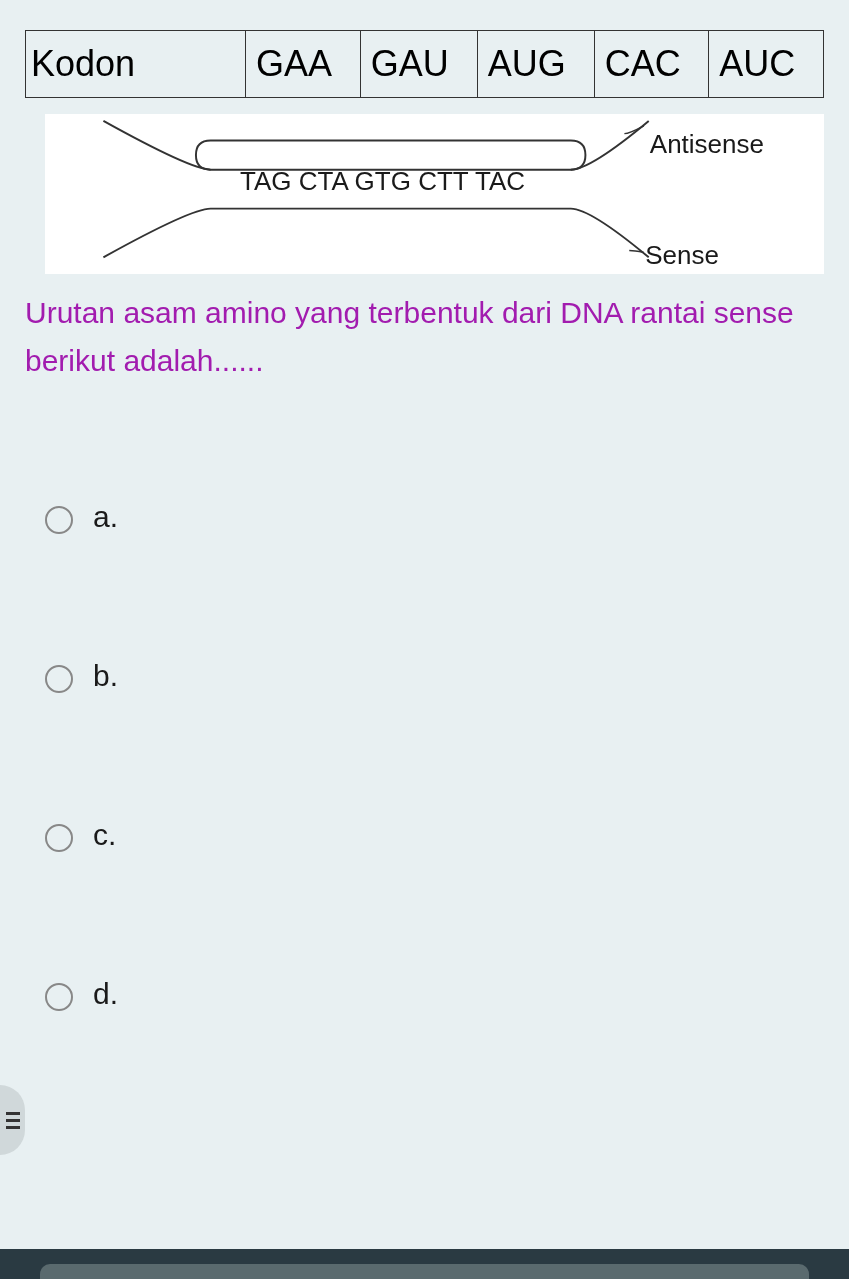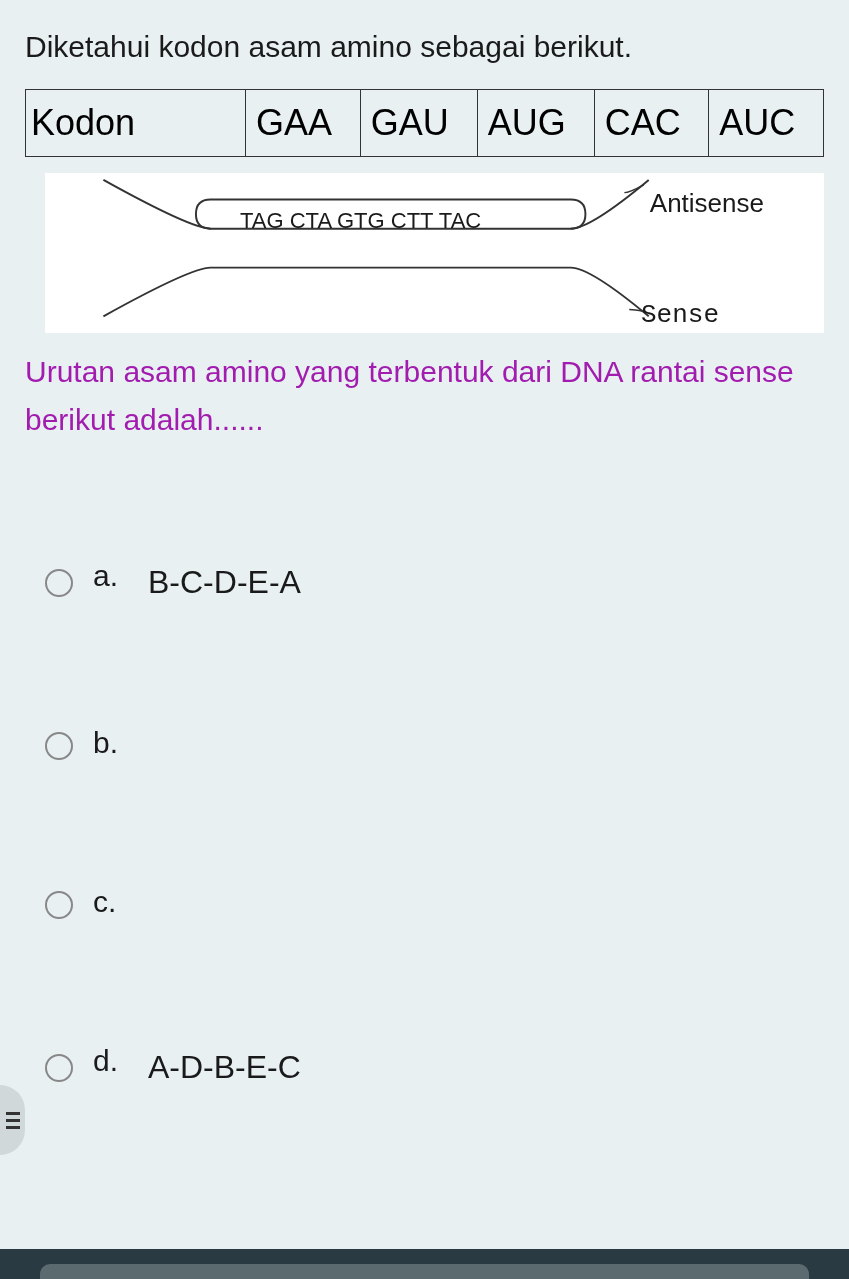--- a/index.html
+++ b/index.html
@@ -46,40 +46,39 @@
     margin-left: 20px;
     height: 160px;
     position: relative;
   }
   .dna-svg {
     width: 100%;
     height: 100%;
   }
   .dna-sequence {
     position: absolute;
-    top: 35px;
+    top: 52px;
     left: 195px;
-    font-size: 22px;
+    font-size: 26px;
     color: #1a1a1a;
     font-family: Arial, sans-serif;
   }
   .antisense-label {
     position: absolute;
     top: 15px;
     right: 60px;
     font-size: 26px;
     color: #1a1a1a;
   }
   .sense-label {
     position: absolute;
     bottom: 3px;
     right: 105px;
     font-size: 26px;
     color: #1a1a1a;
-    font-family: Liberation Mono, monospace;
   }
   .question-text {
     font-size: 30px;
     color: #a21caf;
     margin-top: 15px;
     line-height: 1.6;
   }
   .options-container {
     margin-top: 120px;
   }
@@ -153,21 +152,20 @@
     right: 40px;
     height: 15px;
     background-color: #5a6a6e;
     border-radius: 10px 10px 0 0;
   }
 </style>
 </head>
 <body>
 
 <div class="content">
-  <div class="question-intro">Diketahui kodon asam amino sebagai berikut.</div>
 
   <table class="codon-table">
     <tbody>
         <tr>
       <td>Kodon</td>
       <td>GAA</td>
       <td>GAU</td>
       <td>AUG</td>
       <td>CAC</td>
       <td>AUC</td>
@@ -191,34 +189,32 @@
     <div class="antisense-label">Antisense</div>
     <div class="sense-label">Sense</div>
   </div>
 
   <div class="question-text">Urutan asam amino yang terbentuk dari DNA rantai sense berikut adalah......</div>
 
   <div class="options-container">
     <div class="option-row">
       <div class="radio-circle"></div>
       <div class="option-letter">a.</div>
-      <div class="option-text">B-C-D-E-A</div>
     </div>
     <div class="option-row">
       <div class="radio-circle"></div>
       <div class="option-letter">b.</div>
     </div>
     <div class="option-row">
       <div class="radio-circle"></div>
       <div class="option-letter">c.</div>
     </div>
     <div class="option-row">
       <div class="radio-circle"></div>
       <div class="option-letter">d.</div>
-      <div class="option-text">A-D-B-E-C</div>
     </div>
   </div>
 </div>
 
 <div class="menu-tab">
   <div class="menu-lines">
     <span></span>
       <span></span>
       <span></span>
   </div>

